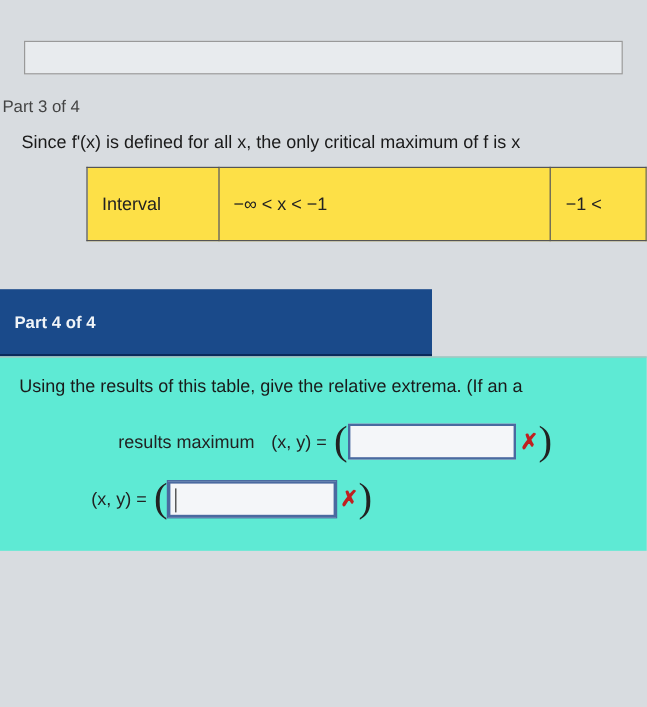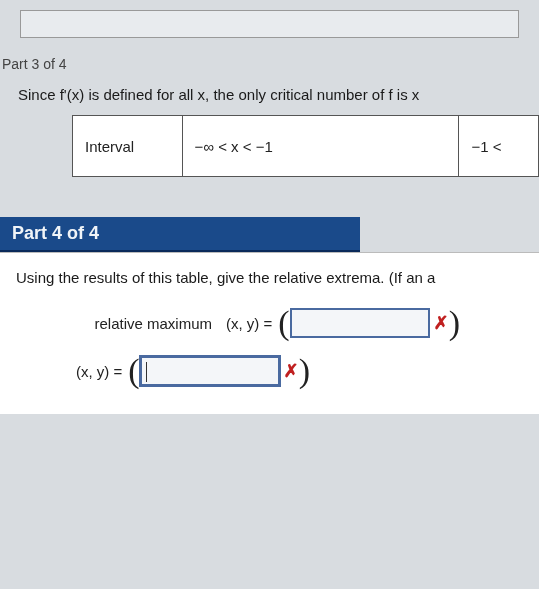--- a/index.html
+++ b/index.html
@@ -7,20 +7,21 @@
     margin: 0;
     font-family: Arial, sans-serif;
     background: #d8dce0;
     width: 539px;
     height: 589px;
     overflow: hidden;
     color: #222;
   }
   .page {
     padding: 10px 0 0 0;
+    margin-top: 24px;
   }
   .top-box {
     border: 1px solid #999;
     margin: 0 20px 18px 20px;
     height: 28px;
     background: #e8ebee;
   }
   .part3-label {
     font-size: 14px;
     color: #444;
@@ -33,21 +34,21 @@
     margin: 0 0 12px 18px;
   }
   table.sign-table {
     border-collapse: collapse;
     margin-left: 72px;
     font-size: 15px;
   }
   table.sign-table td {
     border: 1px solid #555;
     padding: 16px 12px;
-    background: #ffffff;
+    background: #fde047;
     vertical-align: middle;
     height: 61px;
   }
   .col-label { width: 110px; }
   .col-mid { width: 280px; }
   .col-right { width: 80px; }
   .boxed {
     display: inline-block;
     border: 1px solid #777;
     background: #c8ccd0;
@@ -65,29 +66,29 @@
     display: inline-block;
     width: 16px; height: 14px;
     background: linear-gradient(135deg, #f0d070 50%, #c09030 50%);
     border: 1px solid #997020;
     vertical-align: middle;
     margin-right: 2px;
   }
   .part4-header {
     background: #1a4a8a;
     color: #f0f4f8;
-    font-size: 18px;
+    font-size: 14px;
     font-weight: bold;
-    padding: 6px 12px;
+    padding: 19px 12px;
     margin: 40px 0 0 0;
     width: 360px;
     border-bottom: 2px solid #0a2a5a;
   }
   .part4-body {
-    background: #ffffff;
+    background: #5eead4;
     border-top: 1px solid #bbb;
     padding: 16px 22px 10px 16px;
   }
   .using-line {
     font-size: 15px;
     color: #1a1a1a;
     margin-bottom: 22px;
   }
   .extrema-row {
     display: flex;
@@ -137,39 +138,39 @@
   }
 </style>
 </head>
 <body>
 
 <div class="page">
   <div class="top-box"></div>
 
   <div class="part3-label">Part 3 of 4</div>
 
-  <div class="since-line">Since  f'(x)  is defined for all x, the only critical number of f is  x</div>
+  <div class="since-line">Since  f'(x)  is defined for all x, the only critical maximum of f is  x</div>
 
   <table class="sign-table">
     <tbody>
         <tr>
       <td class="col-label">Interval</td>
       <td class="col-mid">−∞ &lt; x &lt; −1</td>
       <td class="col-right">−1 &lt;</td>
     </tr>
   </tbody>
     </table>
 
   <div class="part4-header">Part 4 of 4</div>
 
   <div class="part4-body">
     <div class="using-line">Using the results of this table, give the relative extrema. (If an a</div>
 
     <div class="extrema-row">
-      <div class="extrema-label">relative maximum</div>
+      <div class="extrema-label">results maximum</div>
       <span class="xy">(x, y)  =</span>
       <span class="paren">(</span>
       <span class="ans-box"></span>
       <span class="red-x">✗</span>
       <span class="paren">)</span>
     </div>
 
     <div class="extrema-row">
       <span class="xy">(x, y)  =</span>
       <span class="paren">(</span>

